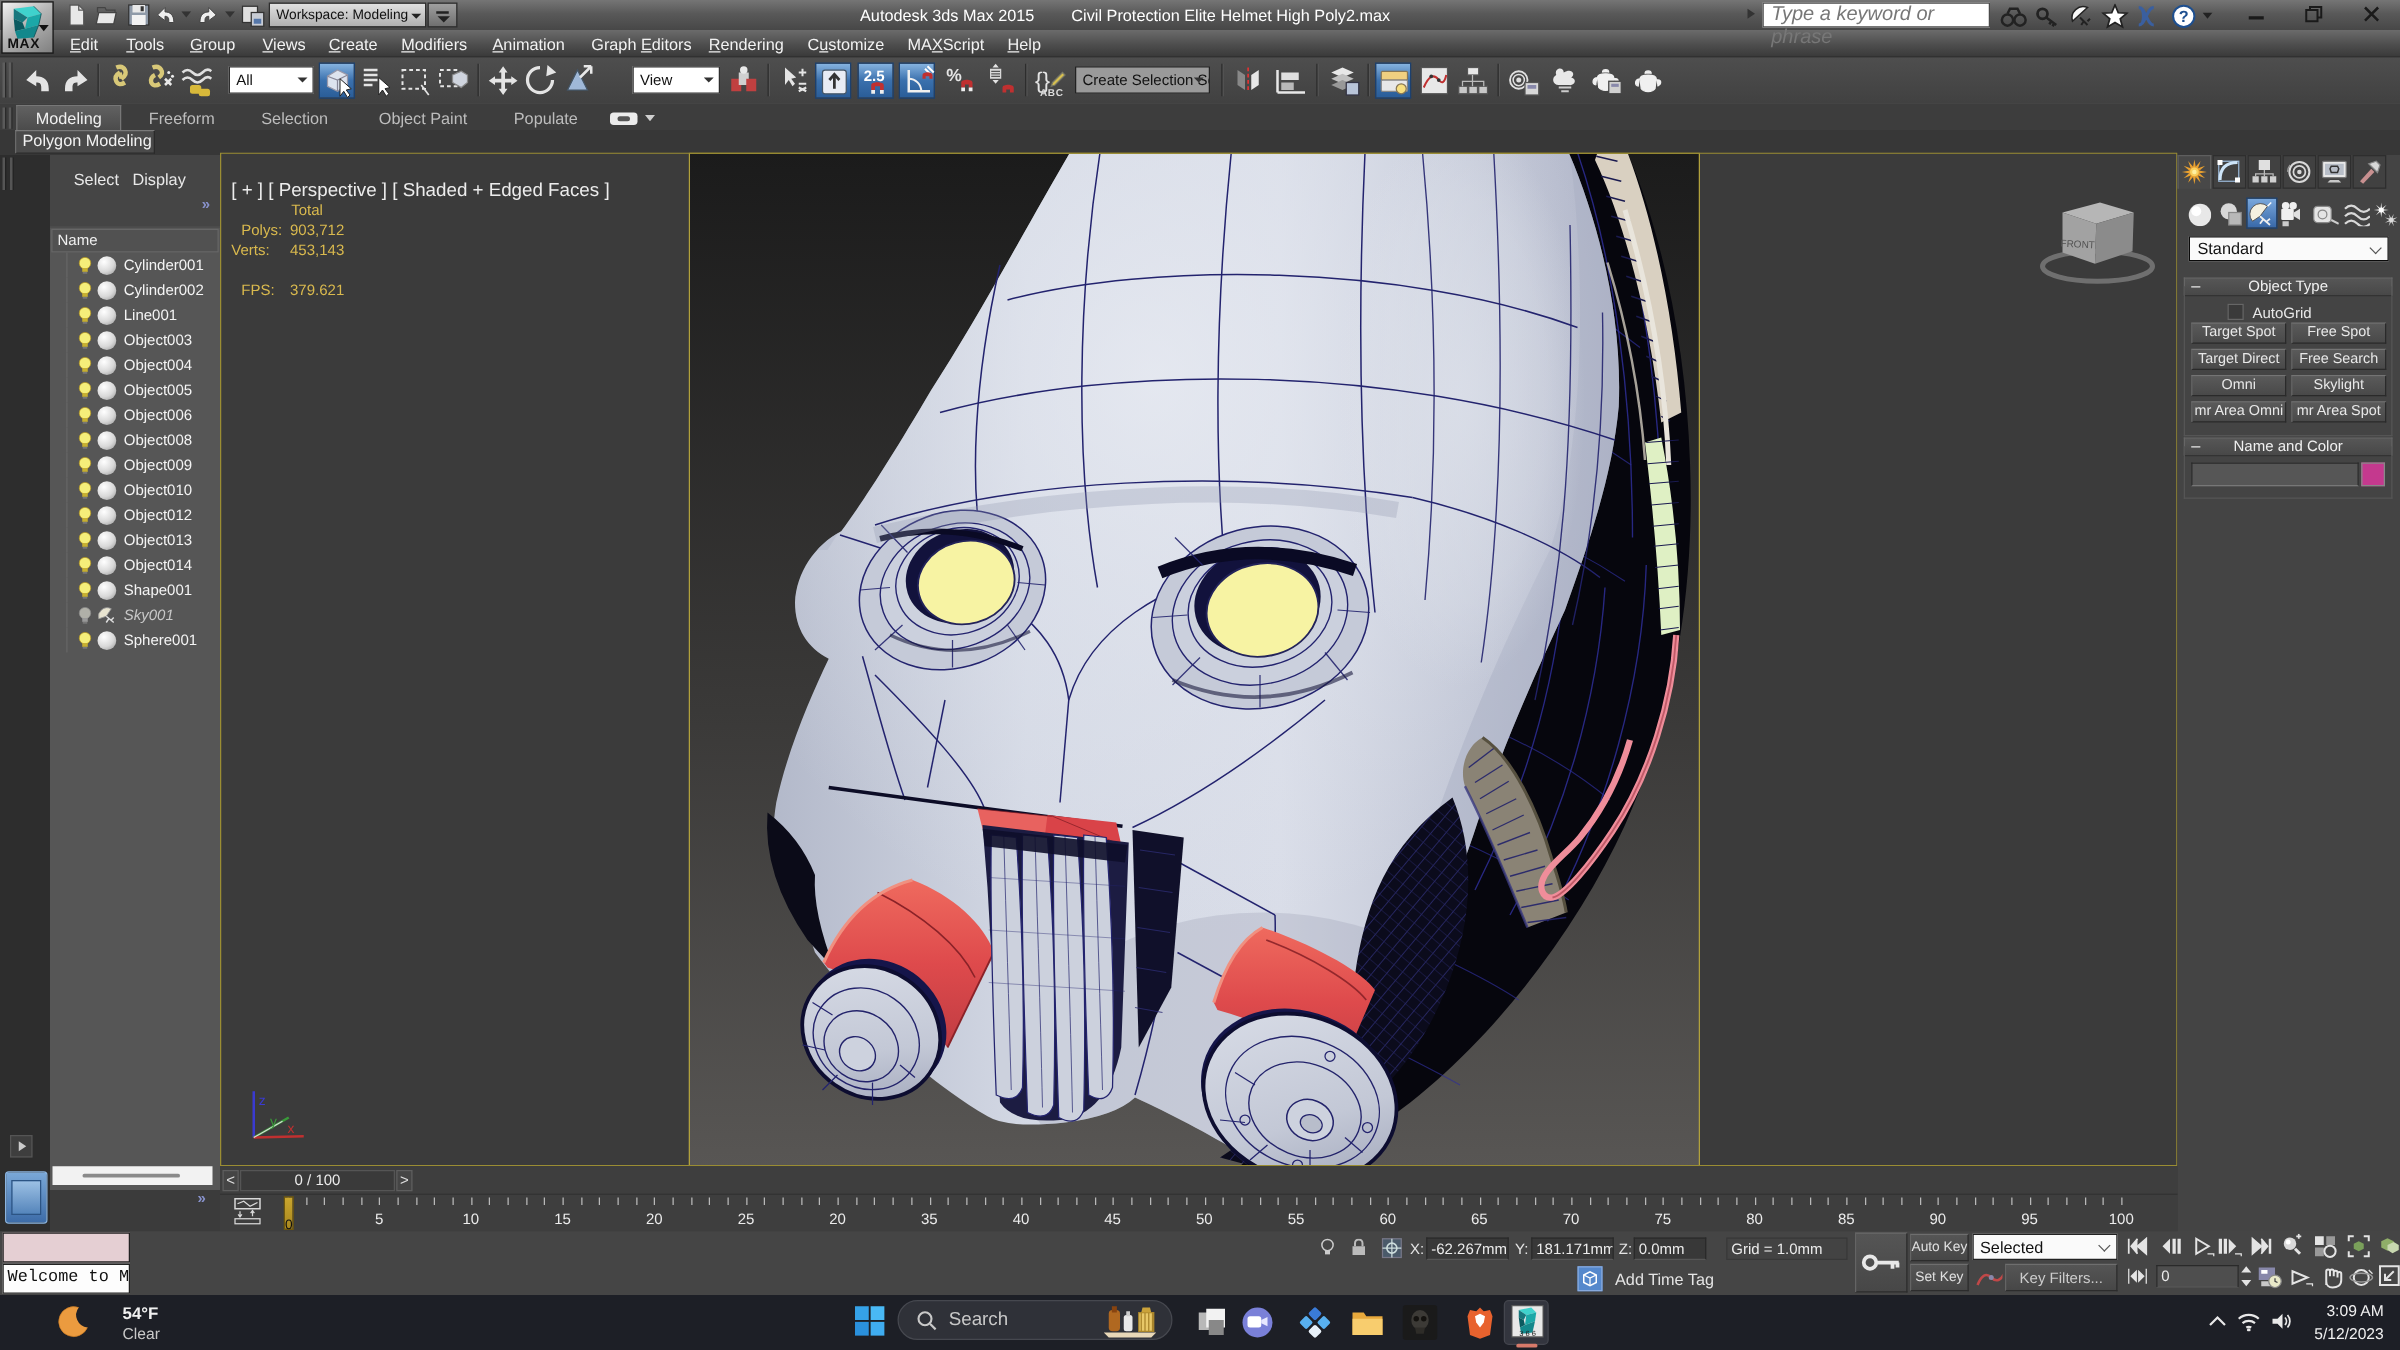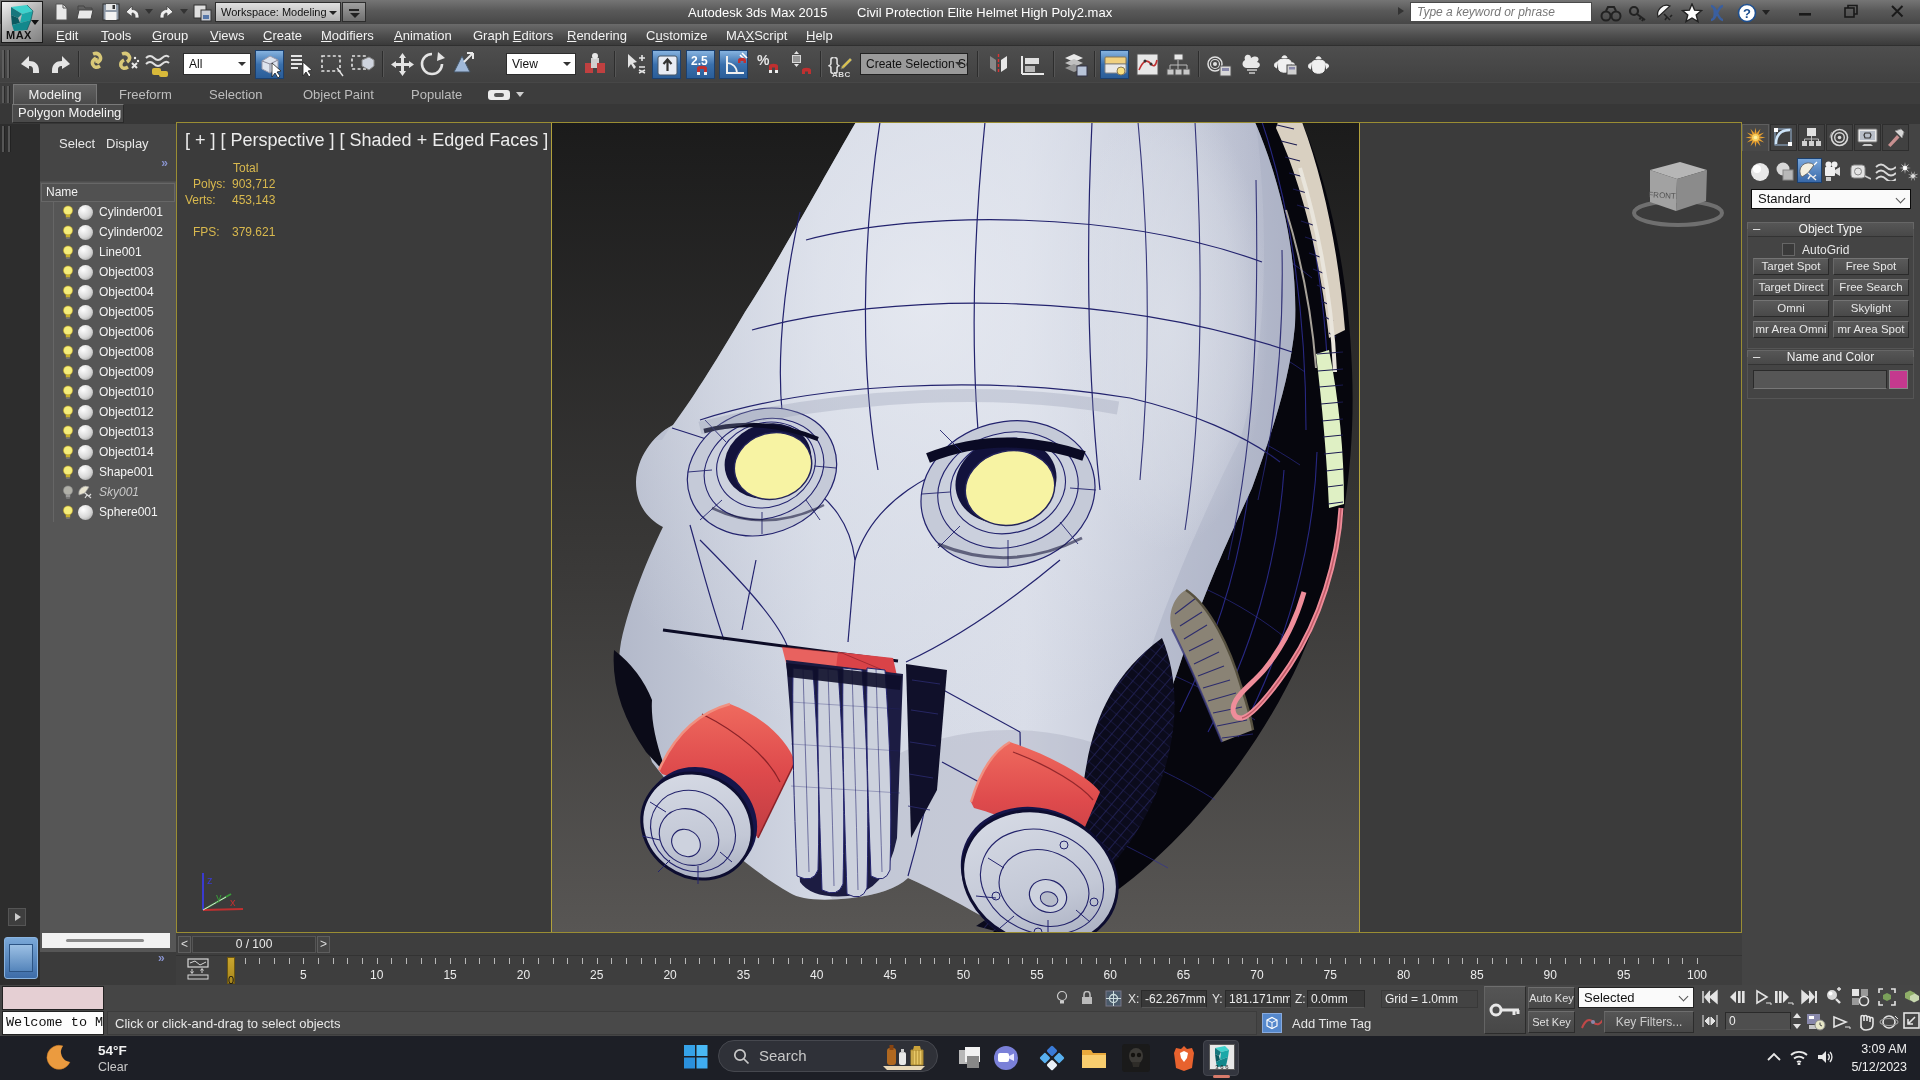--- a/index.html
+++ b/index.html
@@ -10,21 +10,21 @@
 #appbtn .max{position:absolute;left:0;right:6px;bottom:1px;text-align:center;font-size:11px;font-weight:bold;color:#111;letter-spacing:0.5px;}
 #wsbox{position:absolute;left:215px;top:2px;width:126px;white-space:nowrap;overflow:hidden;font-size:11px;height:20px;background:linear-gradient(#e0e0e0,#b0b0b0);border:1px solid #2e2e2e;color:#111;line-height:18px;padding-left:5px;z-index:3;}
 #wsbox:after{content:"";position:absolute;right:3px;top:8px;border:4px solid transparent;border-top-color:#222;}
 #wsdrop{position:absolute;left:342px;top:2px;width:24px;height:20px;background:linear-gradient(#9f9f9f,#6f6f6f);border:1px solid #2e2e2e;z-index:3;}
 #wsdrop:before{content:"";position:absolute;left:6px;top:6px;width:10px;height:2px;background:#222;}
 #wsdrop:after{content:"";position:absolute;left:7px;top:10px;border:5px solid transparent;border-top-color:#222;}
 #titletext{position:absolute;top:5px;left:688px;color:#fff;font-size:13px;z-index:2;}
 #titletext b{font-weight:normal;margin-left:26px;}
 .menu-item{position:absolute;top:28px;color:#f2f2f2;font-size:13px;z-index:3;}
 #searchwrap{position:absolute;left:1396px;top:1px;width:420px;height:22px;z-index:4;}
-#searchbox{position:absolute;left:14px;top:1px;width:182px;height:20px;background:#fff;border:1px solid #4a4a4a;color:#777;font-style:italic;font-size:12px;line-height:18px;padding-left:6px;}
+#searchbox{position:absolute;left:14px;top:1px;width:182px;height:20px;background:#fff;border:1px solid #4a4a4a;color:#777;font-style:italic;font-size:16px;line-height:18px;padding-left:6px;}
 #winbtns{position:absolute;right:0;top:0;width:130px;height:24px;z-index:4;}
 #toolbar{position:absolute;left:0;top:46px;width:1920px;height:36px;background:linear-gradient(#4e4e4e,#414141);}
 .tsep{position:absolute;top:5px;width:2px;height:26px;border-left:1px solid #2d2d2d;border-right:1px solid #565656;}
 .tbtn{position:absolute;top:4px;width:29px;height:29px;}
 .tb-blue{background:linear-gradient(#86b3e0,#3a70ad 50%,#2a5d98);border:1px solid #1c406e;}
 .tdrop{position:absolute;top:7px;height:22px;background:#fff;border:1px solid #2e2e2e;font-size:12px;color:#111;line-height:20px;padding-left:5px;white-space:nowrap;overflow:hidden;}
 .tdrop:after{content:"";position:absolute;right:4px;top:8px;border:4px solid transparent;border-top-color:#333;}
 #ribbon{position:absolute;left:0;top:82px;width:1920px;height:22px;background:#3d3d3d;border-top:1px solid #474747;}
 #modtab{position:absolute;left:13px;top:1px;width:84px;height:21px;background:linear-gradient(#616161,#4a4a4a);border:1px solid #777;border-bottom:none;color:#f0f0f0;font-size:13px;text-align:center;line-height:20px;}
 .rtab{position:absolute;top:4px;color:#bdbdbd;font-size:13px;}
@@ -34,21 +34,21 @@
 #explorer{position:absolute;left:40px;top:124px;width:136px;height:828px;background:#565656;}
 #exphead{position:absolute;left:0;top:0;width:136px;height:58px;background:#454545;border-bottom:1px solid #4e4e4e;}
 #exphead .m{color:#e8e8e8;font-size:13px;position:absolute;top:12px;}
 #namehdr{position:absolute;left:1px;top:59px;width:134px;height:19px;background:#515151;border:1px solid #676767;color:#f0f0f0;font-size:12px;line-height:16px;padding-left:4px;}
 .erow{position:absolute;left:41px;width:135px;height:20px;font-size:12px;color:#f4f4f4;line-height:20px;}
 .erow .nm{position:absolute;left:58px;white-space:nowrap;}
 .erow.ital .nm{font-style:italic;color:#c8c8c8;}
 #expscroll{position:absolute;left:2px;top:809px;width:128px;height:15px;background:#f2f2f2;}
 #expscroll .thumb{position:absolute;left:24px;top:6px;width:78px;height:3px;background:#8a8a8a;border-radius:2px;}
 #viewport{position:absolute;left:176px;top:122px;width:1566px;height:811px;background:#3b3b3b;}
-#vplabel{position:absolute;left:9px;top:8px;color:#ececec;font-size:18px;z-index:10;text-align:center;}
+#vplabel{position:absolute;left:9px;top:22px;color:#ececec;font-size:15px;z-index:10;text-align:center;}
 .stat{position:absolute;color:#d9b94e;font-size:12px;z-index:10;}
 #cmdpanel{position:absolute;left:1742px;top:124px;width:178px;height:911px;background:#444;}
 .cp-btn{position:absolute;height:17px;background:linear-gradient(#5a5a5a,#494949);border:1px solid #2a2a2a;border-top-color:#747474;border-left-color:#686868;color:#e8e8e8;font-size:11.5px;text-align:center;line-height:14px;}
 .rollhdr{position:absolute;left:5px;width:167px;height:15px;background:linear-gradient(#565656,#484848);border:1px solid #666;border-bottom-color:#333;color:#f0f0f0;font-size:12px;text-align:center;line-height:13px;}
 .rollhdr .mn{position:absolute;left:5px;top:-1px;font-size:13px;}
 #stddrop{position:absolute;left:9px;top:65px;width:160px;height:20px;background:#fafafa;border:1px solid #0a0a0a;font-size:13px;color:#111;line-height:18px;padding-left:6px;}
 #stddrop:after{content:"";position:absolute;right:6px;top:5px;width:6px;height:6px;border-right:1.5px solid #555;border-bottom:1.5px solid #555;transform:rotate(45deg);}
 #timeline{position:absolute;left:176px;top:933px;width:1566px;height:52px;background:#3e3e3e;}
 #tsbtnl{position:absolute;left:2px;top:3px;width:13px;height:17px;background:#454545;border:1px solid #5e5e5e;color:#ddd;font-size:12px;text-align:center;line-height:15px;}
 #tsmid{position:absolute;left:16px;top:3px;width:124px;height:17px;background:#3a3a3a;border:1px solid #555;color:#ececec;font-size:12px;text-align:center;line-height:15px;}
@@ -1091,21 +1091,20 @@
 <div class="tnum" style="left:1301.0px">85</div>
 <div class="tnum" style="left:1374.3px">90</div>
 <div class="tnum" style="left:1447.7px">95</div>
 <div class="tnum" style="left:1521.0px">100</div>
 <div id="tmarker">0</div>
 </div>
   </div>
 <div id="statusbar">
 <div id="listener-pink"></div>
 <div id="listener-white">Welcome to MA</div>
-<div class="srow" style="left:107px;top:26px;width:1150px;height:24px;background:#494949;border:1px solid #3c3c3c;line-height:23px;padding-left:7px">Click or click-and-drag to select objects</div>
 <svg style="position:absolute;left:1056px;top:5px;" width="12" height="16" viewBox="0 0 12 16">
       <circle cx="6" cy="6" r="4.5" fill="none" stroke="#ccc" stroke-width="1.2"></circle>
       <rect x="4" y="10.5" width="4" height="3" fill="#ccc"></rect>
     </svg>
 <svg style="position:absolute;left:1080px;top:6px;" width="14" height="14" viewBox="0 0 14 14">
       <rect x="2" y="6" width="10" height="7" fill="#bbb"></rect>
       <path d="M4 6 L4 3.5 A 3 3 0 0 1 10 3.5 L10 6" fill="none" stroke="#bbb" stroke-width="1.6"></path>
     </svg>
 <svg style="position:absolute;left:1105px;top:5px;" width="17" height="17" viewBox="0 0 17 17">
       <rect x="1" y="1" width="15" height="15" fill="#4a5a6a" stroke="#778"></rect>

